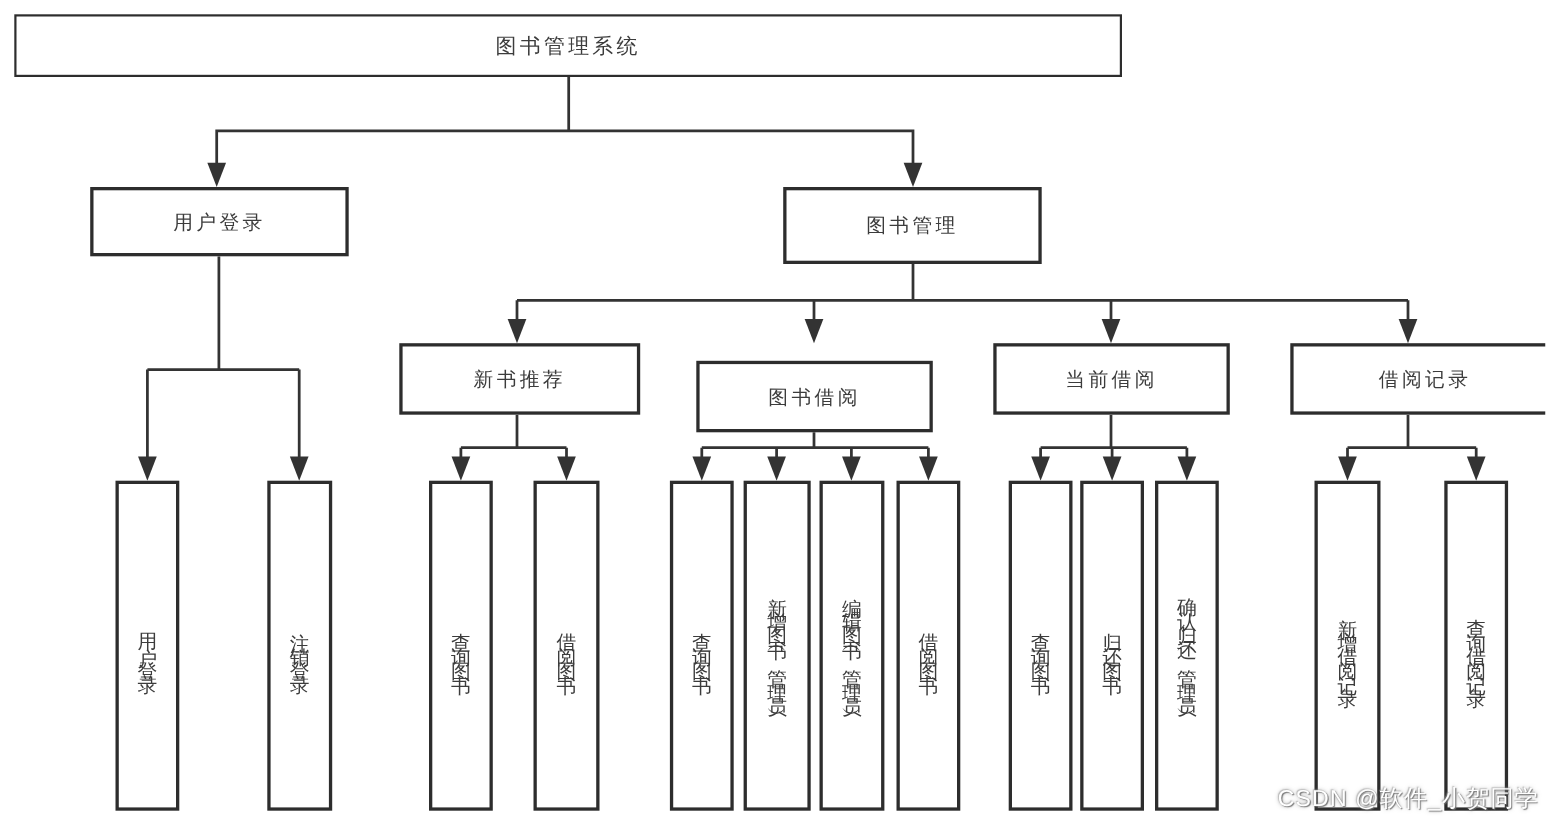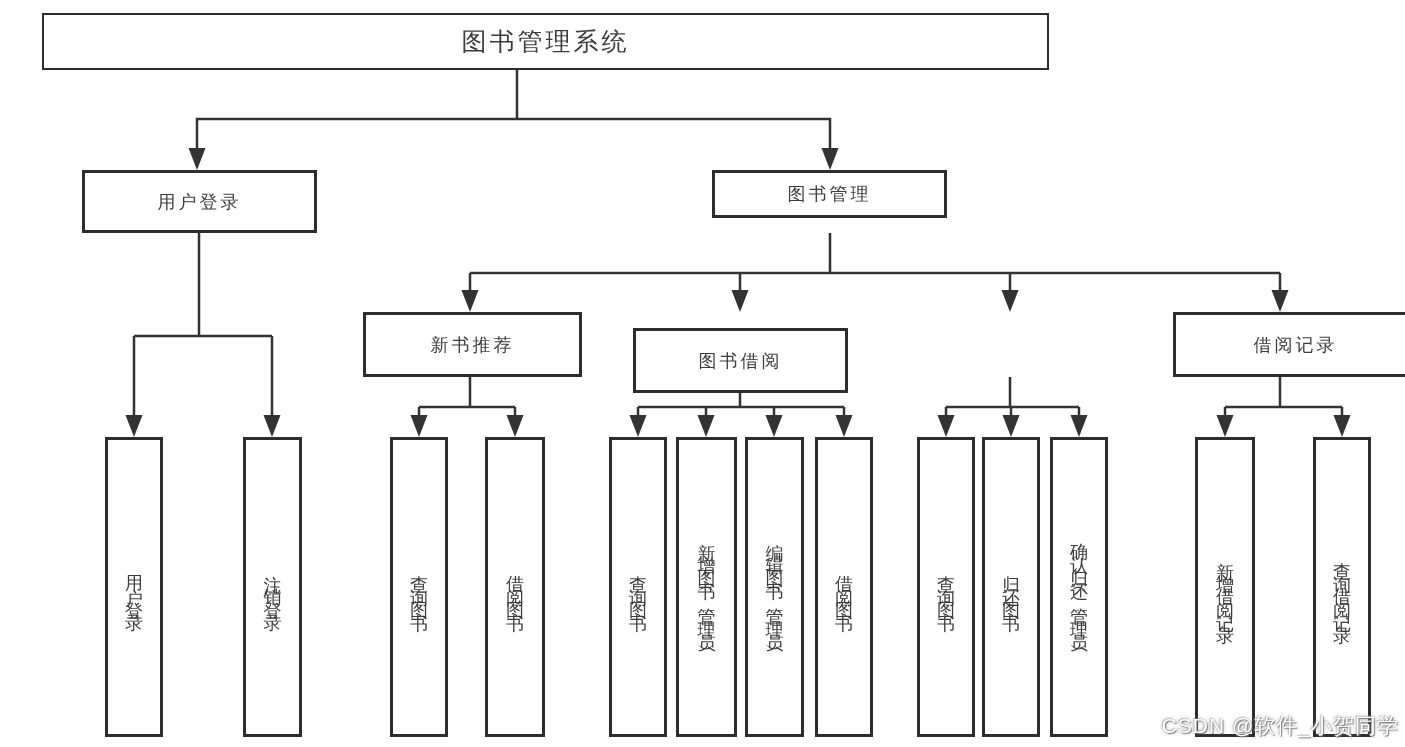--- a/index.html
+++ b/index.html
@@ -23,23 +23,22 @@
     background: #ffffff;
     border: 3px solid #2d2d2d;
     color: #3c3c3c;
     display: flex;
     align-items: center;
     justify-content: center;
     z-index: 2;
   }
   .box.root {
     border-width: 2px;
-    font-size: 25px;
+    font-size: 19px;
     letter-spacing: 3px;
-    margin-left: 29px;
   }
   .box.hnode {
     font-size: 18px;
     letter-spacing: 3px;
   }
   .box.vnode {
     writing-mode: vertical-rl;
     text-orientation: mixed;
     font-size: 18px;
     letter-spacing: 13px;
@@ -101,24 +100,25 @@
       <polygon points="1002.5,415 1019.5,415 1011,437"></polygon>
       <polygon points="1070.5,415 1087.5,415 1079,437"></polygon>
       <polygon points="1216.5,415 1233.5,415 1225,437"></polygon>
       <polygon points="1333.5,415 1350.5,415 1342,437"></polygon>
     </g>
   </svg>
 
   <div class="box root" style="left:13px; top:13px; width:1007px; height:57px;">图书管理系统</div>
 
   <div class="box hnode" style="left:82px; top:170px; width:235px; height:63px;">用户登录</div>
-  <div class="box hnode" style="left:712px; top:170px; width:235px; height:48px;">图书管理</div>
+  <div class="box hnode" style="left:712px; top:170px; width:235px; height:70px;">图书管理</div>
 
   <div class="box hnode" style="left:363px; top:312px; width:219px; height:65px;">新书推荐</div>
   <div class="box hnode" style="left:633px; top:328px; width:215px; height:65px;">图书借阅</div>
+  <div class="box hnode" style="left:903px; top:312px; width:215px; height:65px;">当前借阅</div>
   <div class="box hnode" style="left:1173px; top:312px; width:245px; height:65px;">借阅记录</div>
 
   <div class="box vnode" style="left:105px; top:437px; width:58px; height:300px;">用户登录</div>
   <div class="box vnode" style="left:243px; top:437px; width:59px; height:300px;">注销登录</div>
 
   <div class="box vnode" style="left:390px; top:437px; width:58px; height:300px;">查询图书</div>
   <div class="box vnode" style="left:485px; top:437px; width:60px; height:300px;">借阅图书</div>
 
   <div class="box vnode" style="left:609px; top:437px; width:58px; height:300px;">查询图书</div>
   <div class="box vnode" style="left:676px; top:437px; width:61px; height:300px;">新增图书（管理员）</div>

